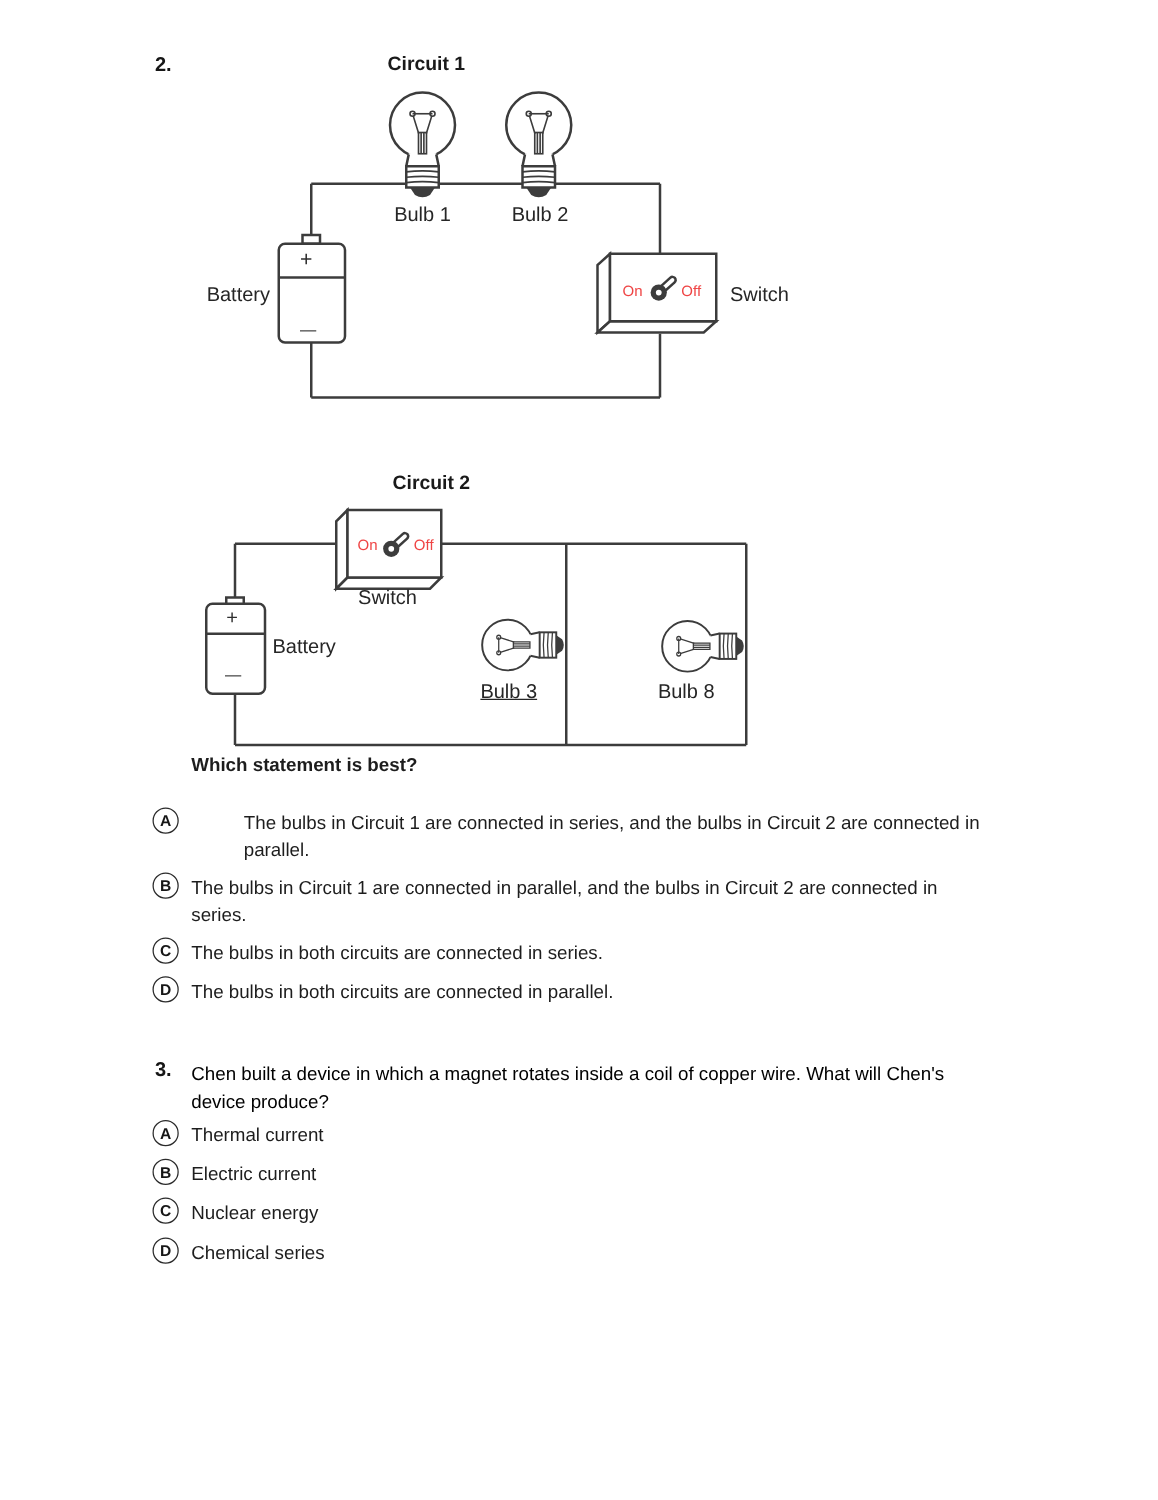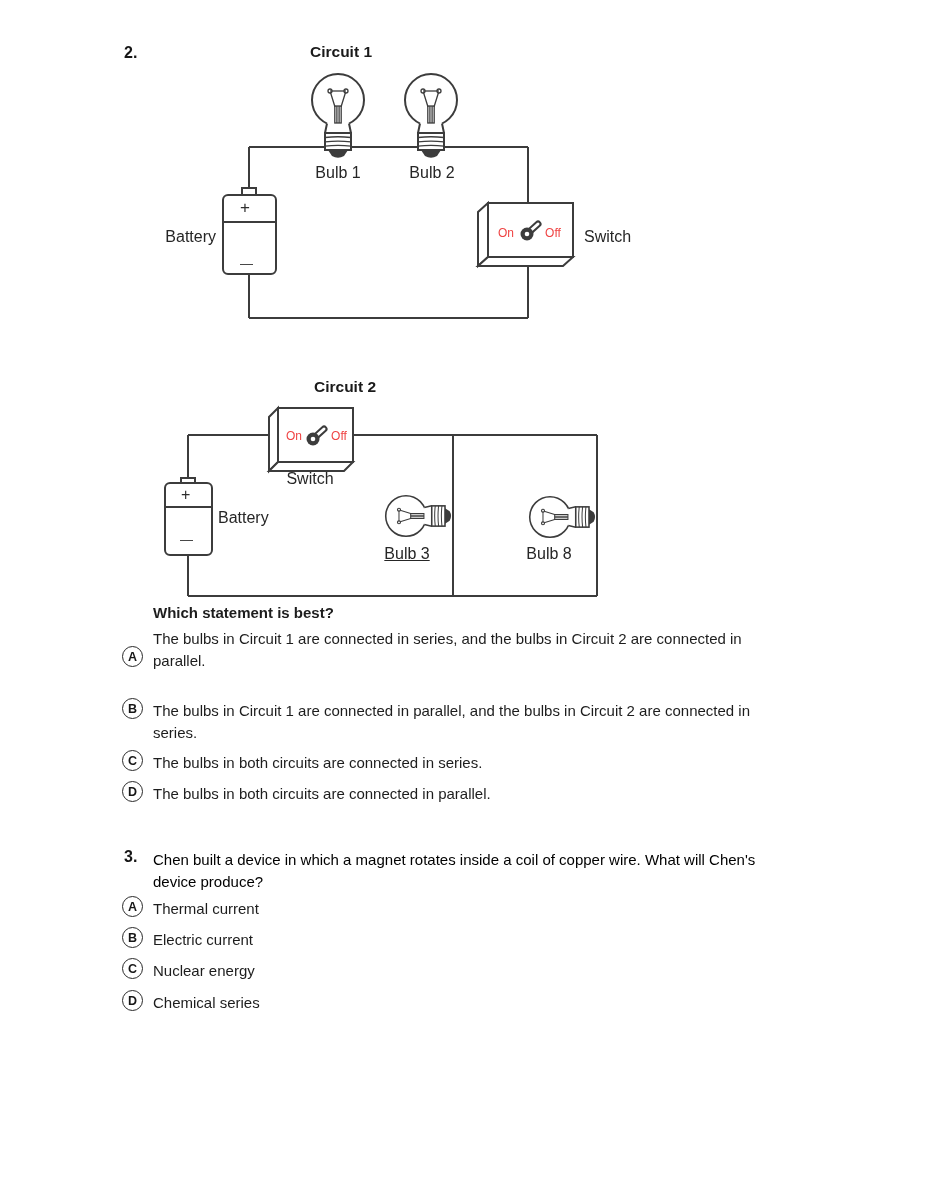--- a/index.html
+++ b/index.html
@@ -112,21 +112,21 @@
   <div class="abs sign" style="left:181px;top:486px;font-size:16px;">+</div>
   <div class="abs sign" style="left:180px;top:532px;font-size:13px;">—</div>
   <div class="abs dlabel ctr" style="left:367px;top:545px;width:80px;text-decoration:underline;">Bulb 3</div>
   <div class="abs dlabel ctr" style="left:509px;top:545px;width:80px;">Bulb 8</div>
 
   <div class="abs prompt" style="left:153px;top:604px;font-weight:bold;">Which statement is best?</div>
 
   <div class="opt-circle" style="left:122px;top:646px;">
       <span>A</span>
     </div>
-  <div class="opt-text" style="top:628px;">The bulbs in Circuit 1 are connected in series, and the bulbs in Circuit 2 are connected in
+  <div class="opt-text" style="top:648px;margin-left:42px;">The bulbs in Circuit 1 are connected in series, and the bulbs in Circuit 2 are connected in
 parallel.</div>
 
   <div class="opt-circle" style="left:122px;top:698px;">
       <span>B</span>
     </div>
   <div class="opt-text" style="top:700px;">The bulbs in Circuit 1 are connected in parallel, and the bulbs in Circuit 2 are connected in
 series.</div>
 
   <div class="opt-circle" style="left:122px;top:750px;">
       <span>C</span>

